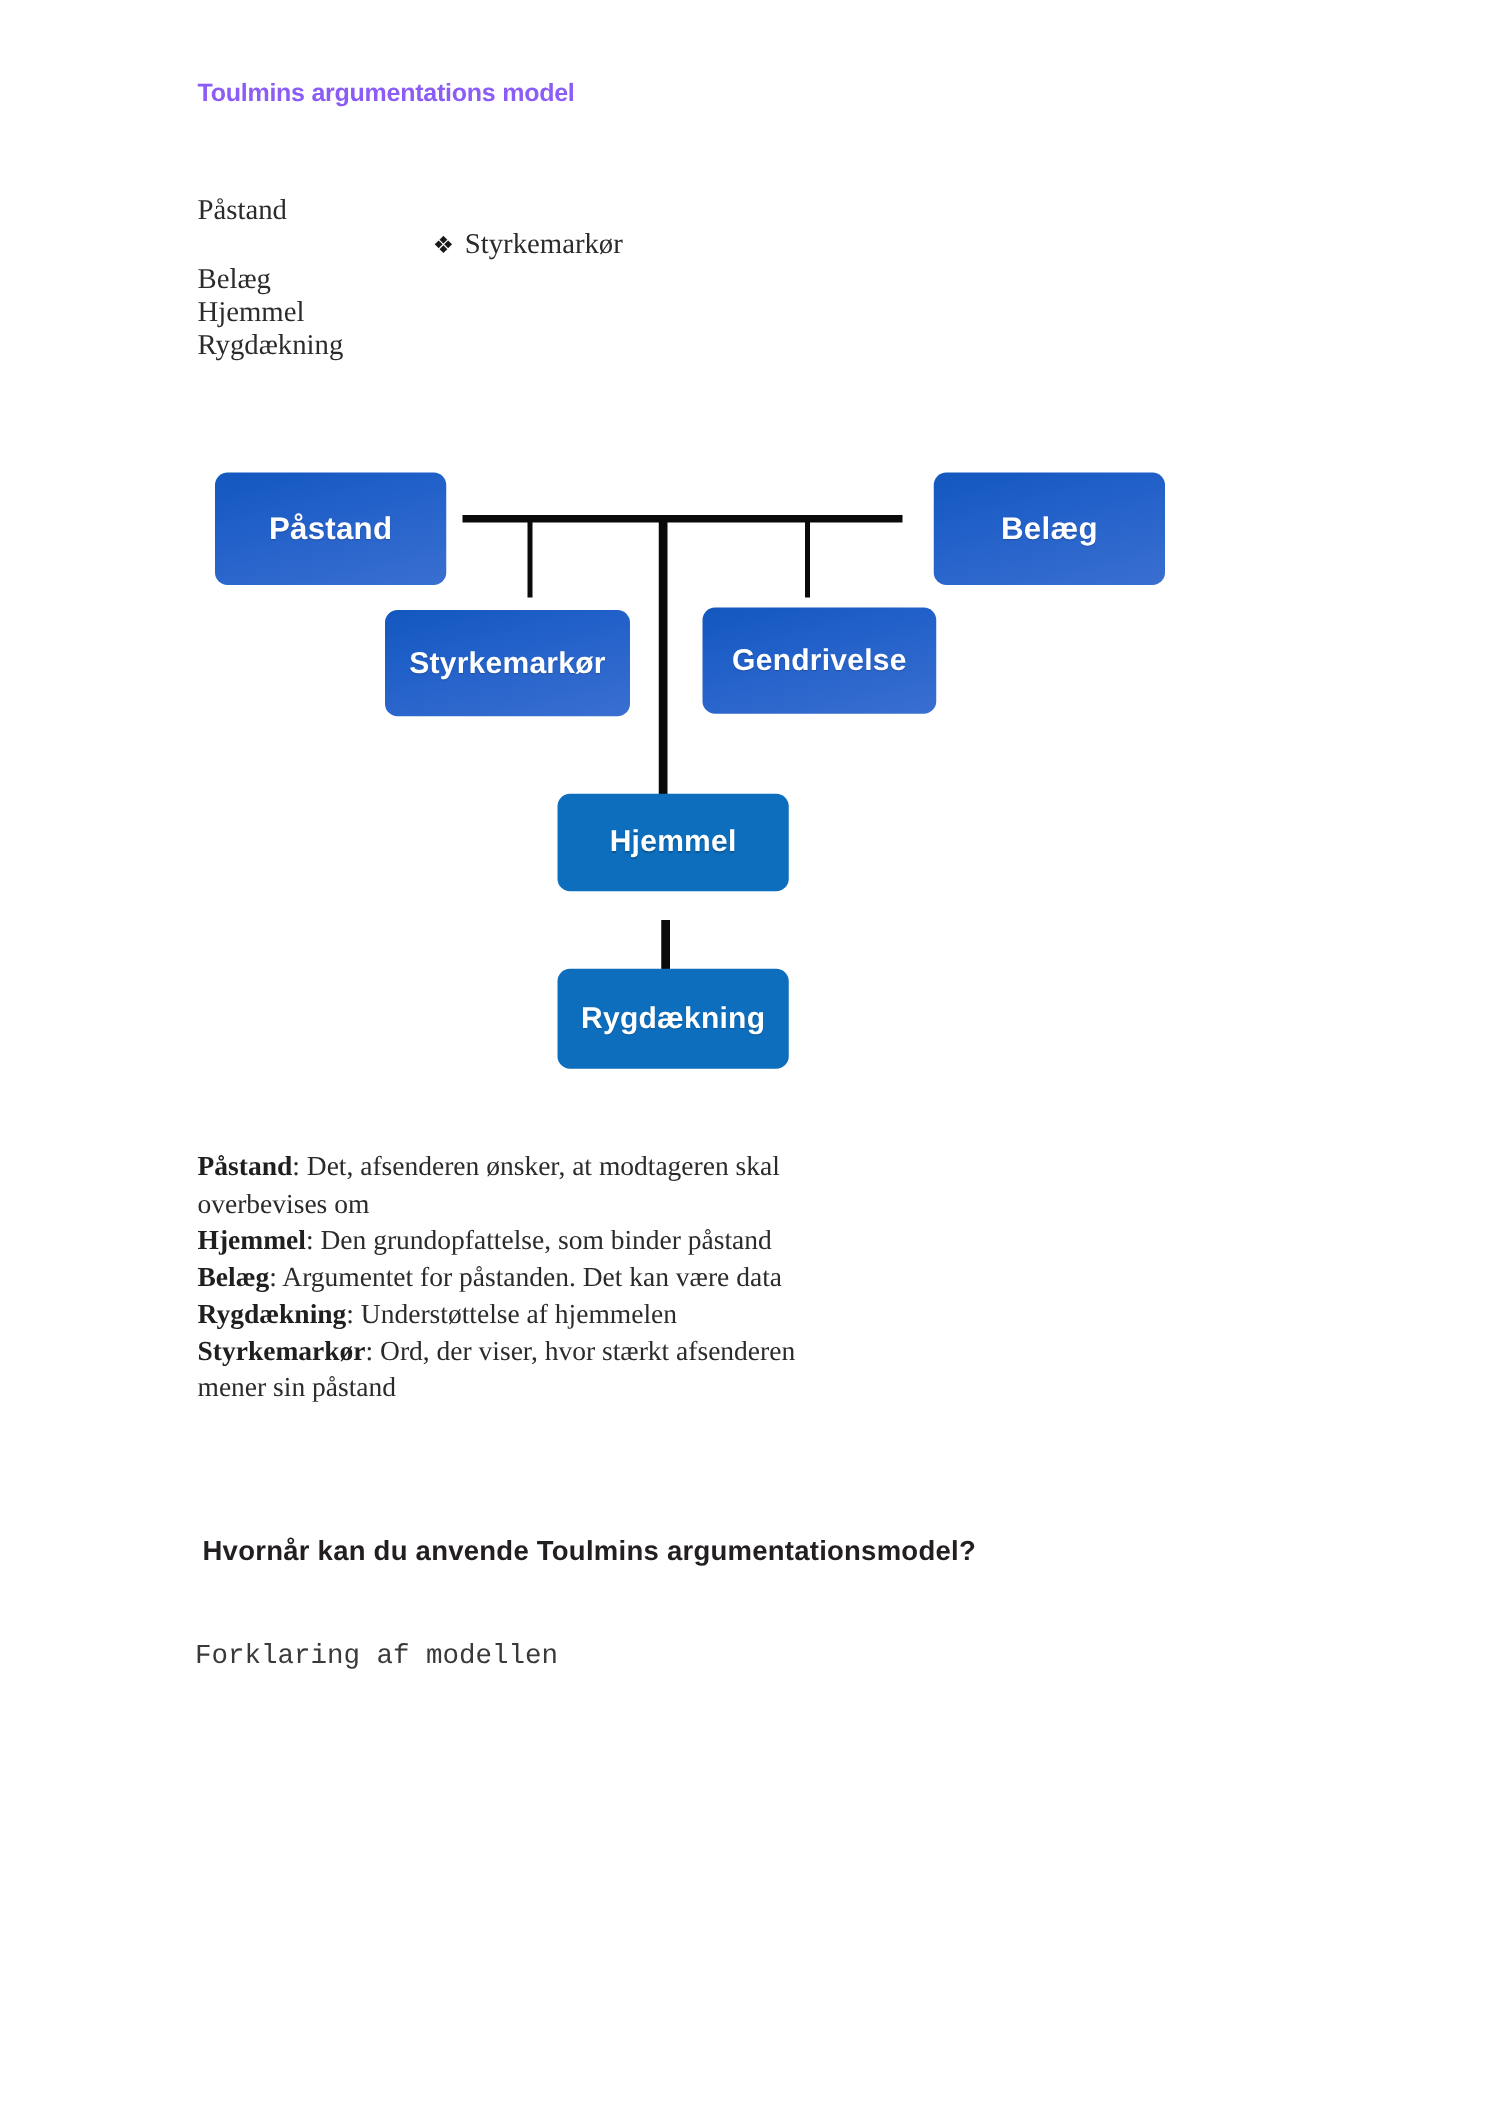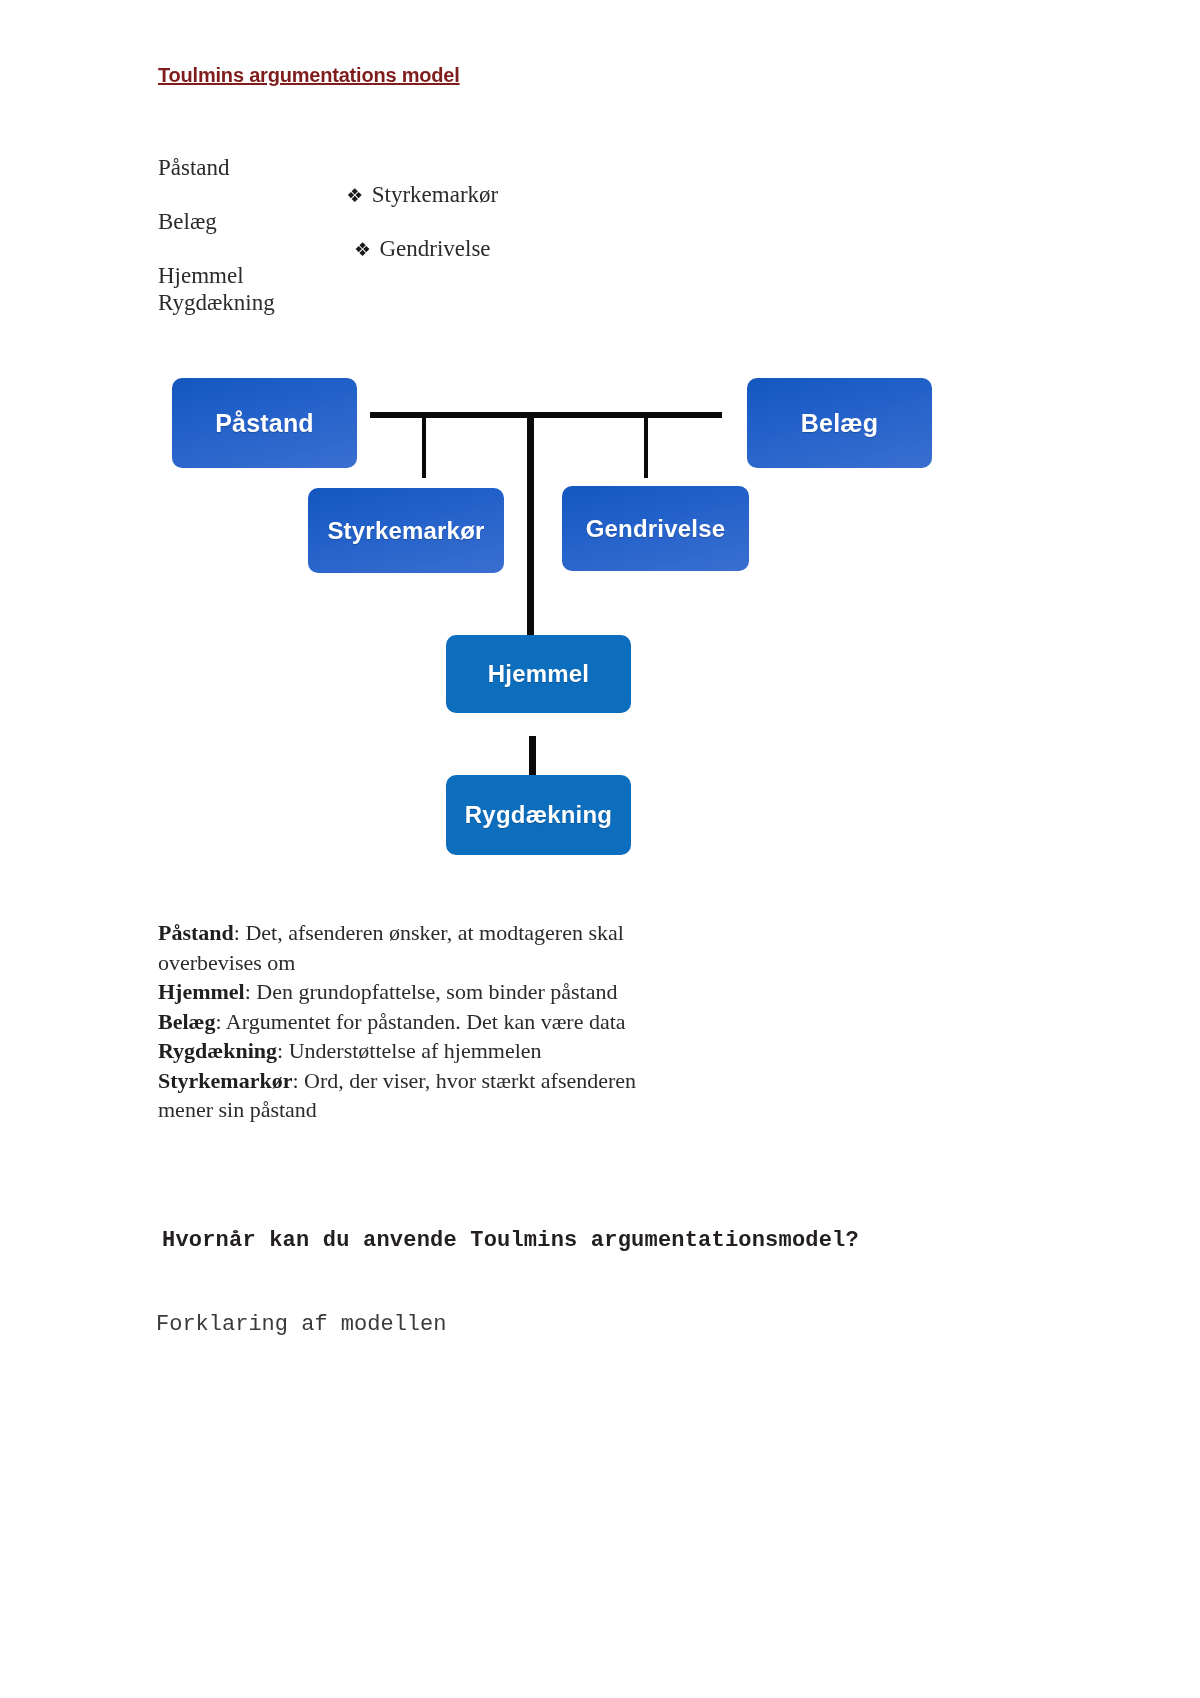--- a/index.html
+++ b/index.html
@@ -18,23 +18,22 @@
 
   
   .page-title {
     position: absolute;
     left: 158px;
     top: 64px;
     font-family: "Liberation Sans", sans-serif;
     font-weight: bold;
     font-size: 20px;
     letter-spacing: -0.2px;
-    color: #7f1d1d;
-    white-space: nowrap;
-    text-decoration: underline;
+    color: #8b5cf6;
+    white-space: nowrap;
   }
 
   
   .outline {
     position: absolute;
     left: 158px;
     top: 155px;
     width: 500px;
     font-family: "Liberation Serif", serif;
     font-size: 23px;
@@ -126,21 +125,21 @@
     display: block;
     text-align: left;
     padding-right: 60px;
   }
 
   
   .question {
     position: absolute;
     left: 162px;
     top: 1228px;
-    font-family: Liberation Mono, monospace;
+    font-family: Liberation Sans, sans-serif;
     font-weight: bold;
     font-size: 22px;
     color: #231f20;
     white-space: nowrap;
     letter-spacing: 0.2px;
     text-align: center;
   }
   .footer-note {
     position: absolute;
     left: 156px;
@@ -153,21 +152,20 @@
 </style>
 </head>
 <body>
 
 <div class="page-title">Toulmins argumentations model</div>
 
 <div class="outline" id="outline-list">
     <span class="outline-row"><span>Påstand</span></span>
     <span class="outline-row sub"><span class="bullet-diamond">❖</span><span>Styrkemarkør</span></span>
     <span class="outline-row"><span>Belæg</span></span>
-    <span class="outline-row sub"><span class="bullet-diamond">❖</span><span>Gendrivelse</span></span>
     <span class="outline-row"><span>Hjemmel</span></span>
     <span class="outline-row"><span>Rygdækning</span></span>
   </div>
 
 <div class="diagram">
 
   <div class="connector" id="conn-horizontal"></div>
   <div class="connector" id="conn-v-left"></div>
   <div class="connector" id="conn-v-mid"></div>
   <div class="connector" id="conn-v-right"></div>

